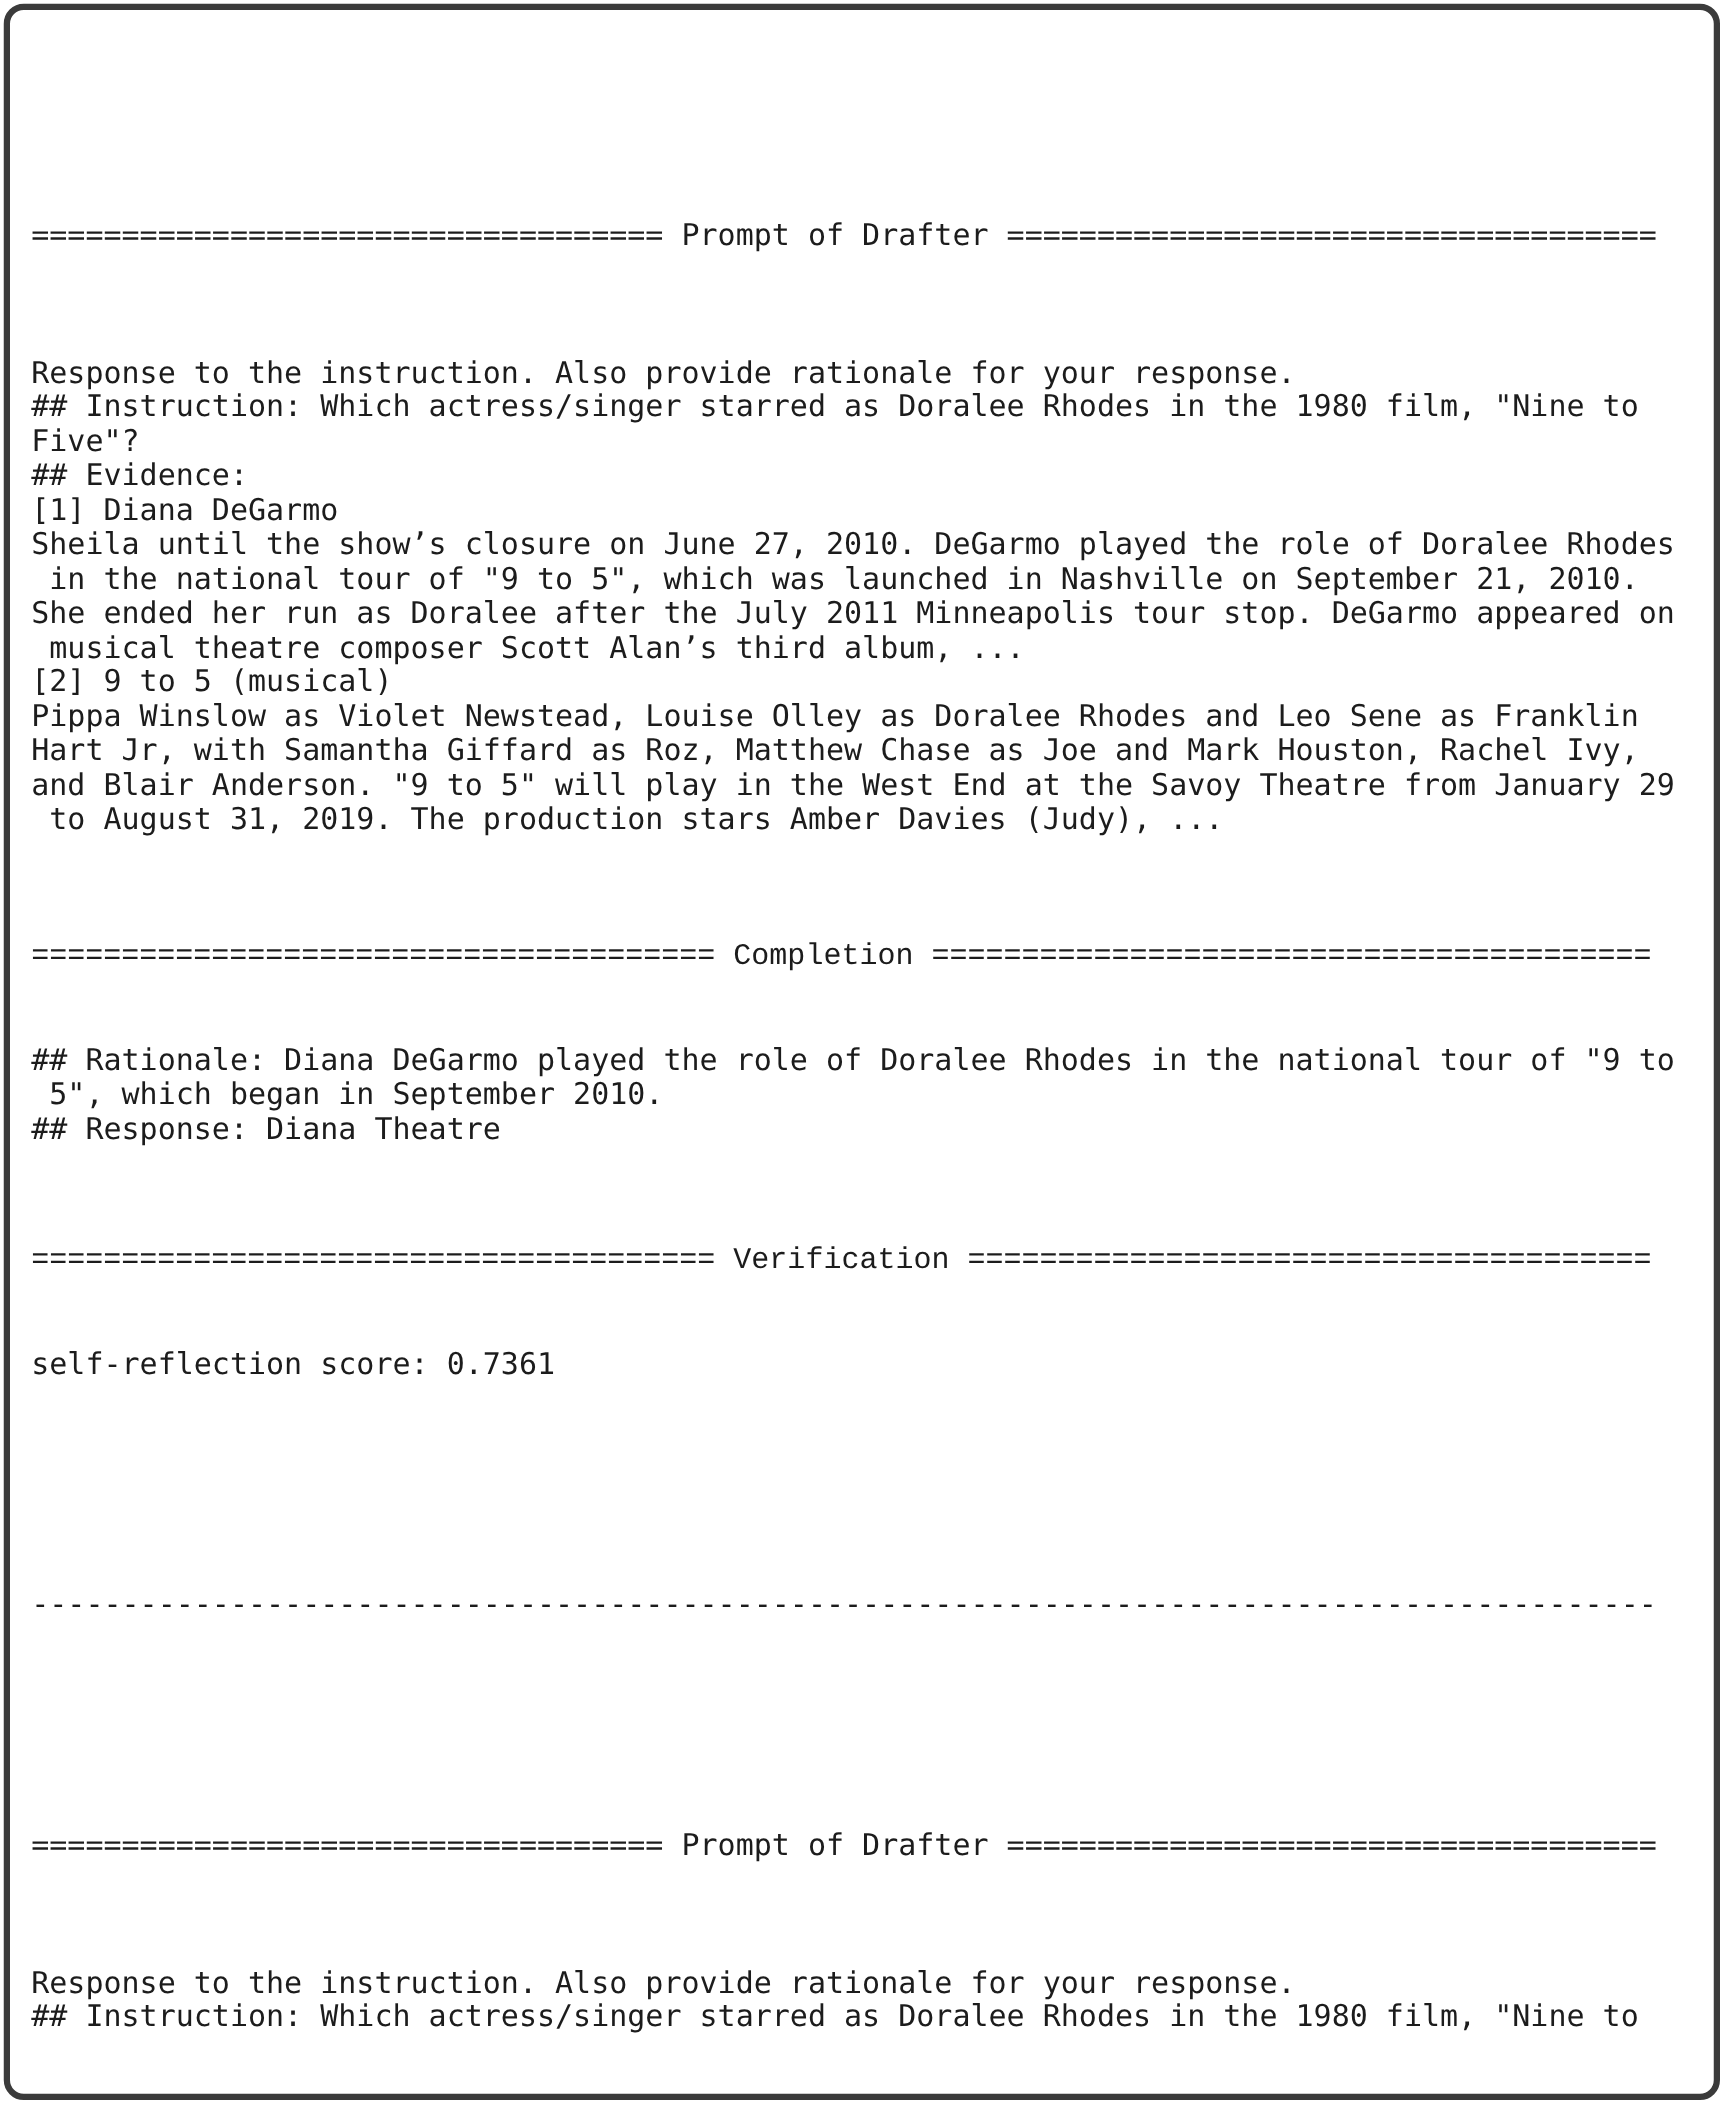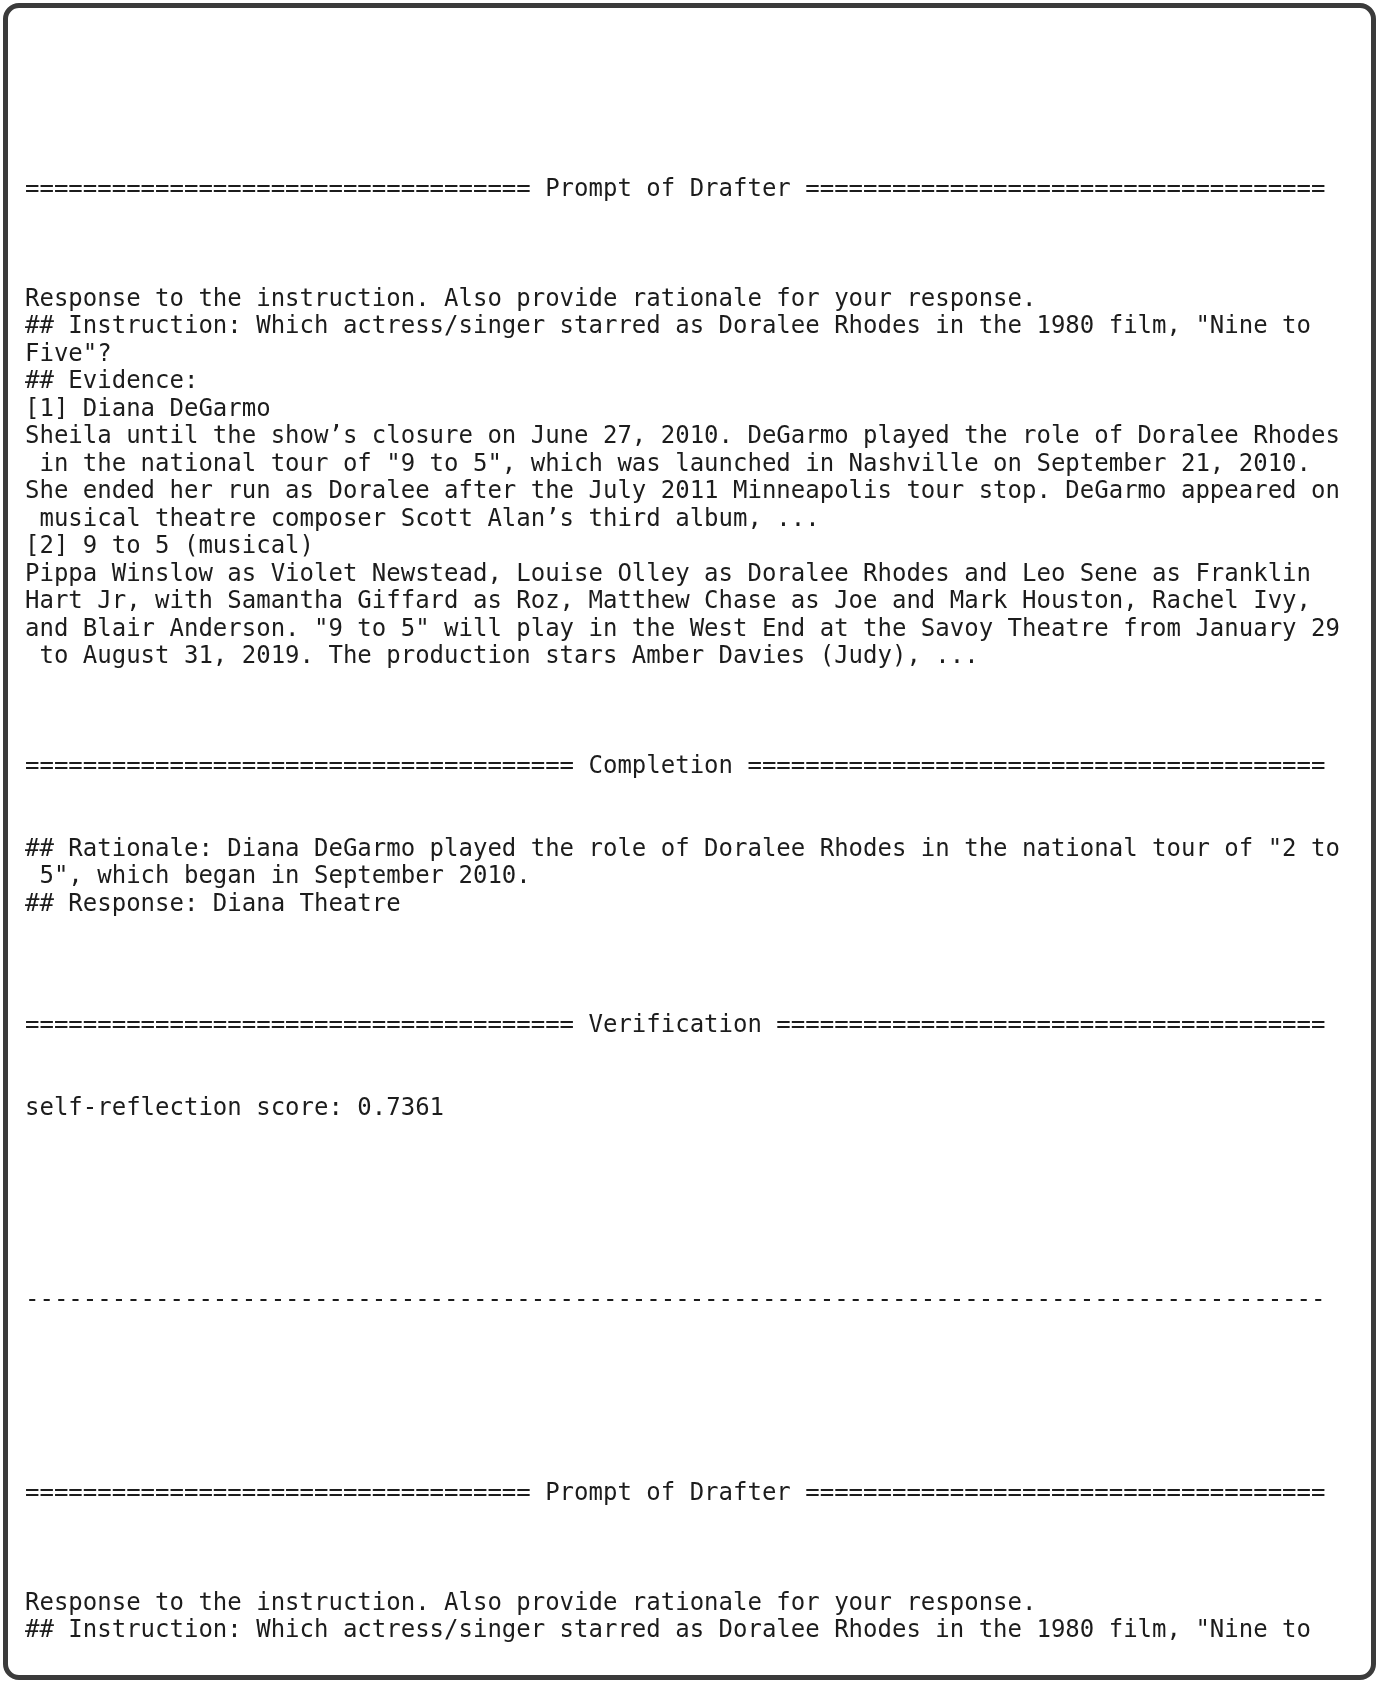--- a/index.html
+++ b/index.html
@@ -21,35 +21,35 @@
   }
   .doc {
     padding: 29px 8px 0 17px;
     font-size: 24px;
     line-height: 27.5px;
     color: var(--text-color, #1c1c1c);
     white-space: pre;
   }
   .line { white-space: pre; }
   .hdr-prompt { margin-bottom: 27.5px; }
-  .hdr-completion { margin-top: 27.5px; }
-  .hdr-verification { margin-top: 39px; }
+  .hdr-completion { margin-top: 27.5px; font-family: Liberation Mono, monospace; }
+  .hdr-verification { margin-top: 23px; font-family: Liberation Mono, monospace; }
   .separator { margin-top: 27.5px; margin-bottom: 27.5px; }
 </style>
 </head>
 <body>
 
 <div class="frame">
   <div class="doc">
 
     <section>
       <div class="line hdr-prompt">=================================== Prompt of Drafter ====================================</div>
       <div><div class="line">Response to the instruction. Also provide rationale for your response.</div><div class="line">## Instruction: Which actress/singer starred as Doralee Rhodes in the 1980 film, "Nine to</div><div class="line">Five"?</div><div class="line">## Evidence:</div><div class="line">[1] Diana DeGarmo</div><div class="line">Sheila until the show’s closure on June 27, 2010. DeGarmo played the role of Doralee Rhodes</div><div class="line"> in the national tour of "9 to 5", which was launched in Nashville on September 21, 2010.</div><div class="line">She ended her run as Doralee after the July 2011 Minneapolis tour stop. DeGarmo appeared on</div><div class="line"> musical theatre composer Scott Alan’s third album, ...</div><div class="line">[2] 9 to 5 (musical)</div><div class="line">Pippa Winslow as Violet Newstead, Louise Olley as Doralee Rhodes and Leo Sene as Franklin</div><div class="line">Hart Jr, with Samantha Giffard as Roz, Matthew Chase as Joe and Mark Houston, Rachel Ivy,</div><div class="line">and Blair Anderson. "9 to 5" will play in the West End at the Savoy Theatre from January 29</div><div class="line"> to August 31, 2019. The production stars Amber Davies (Judy), ...</div></div>
       <div class="line hdr-completion">====================================== Completion ========================================</div>
-      <div><div class="line">## Rationale: Diana DeGarmo played the role of Doralee Rhodes in the national tour of "2 to</div><div class="line"> 5", which began in September 2010.</div><div class="line">## Response: Diana Theatre</div></div>
+      <div><div class="line">## Rationale: Diana DeGarmo played the role of Doralee Rhodes in the national tour of "9 to</div><div class="line"> 5", which began in September 2010.</div><div class="line">## Response: Diana Theatre</div></div>
       <div class="line hdr-verification">====================================== Verification ======================================</div>
       <div><div class="line">self-reflection score: 0.7361</div></div>
     </section>
 
     <div class="line separator">------------------------------------------------------------------------------------------</div>
 
     <section>
       <div class="line hdr-prompt">=================================== Prompt of Drafter ====================================</div>
       <div><div class="line">Response to the instruction. Also provide rationale for your response.</div><div class="line">## Instruction: Which actress/singer starred as Doralee Rhodes in the 1980 film, "Nine to</div></div>
       

